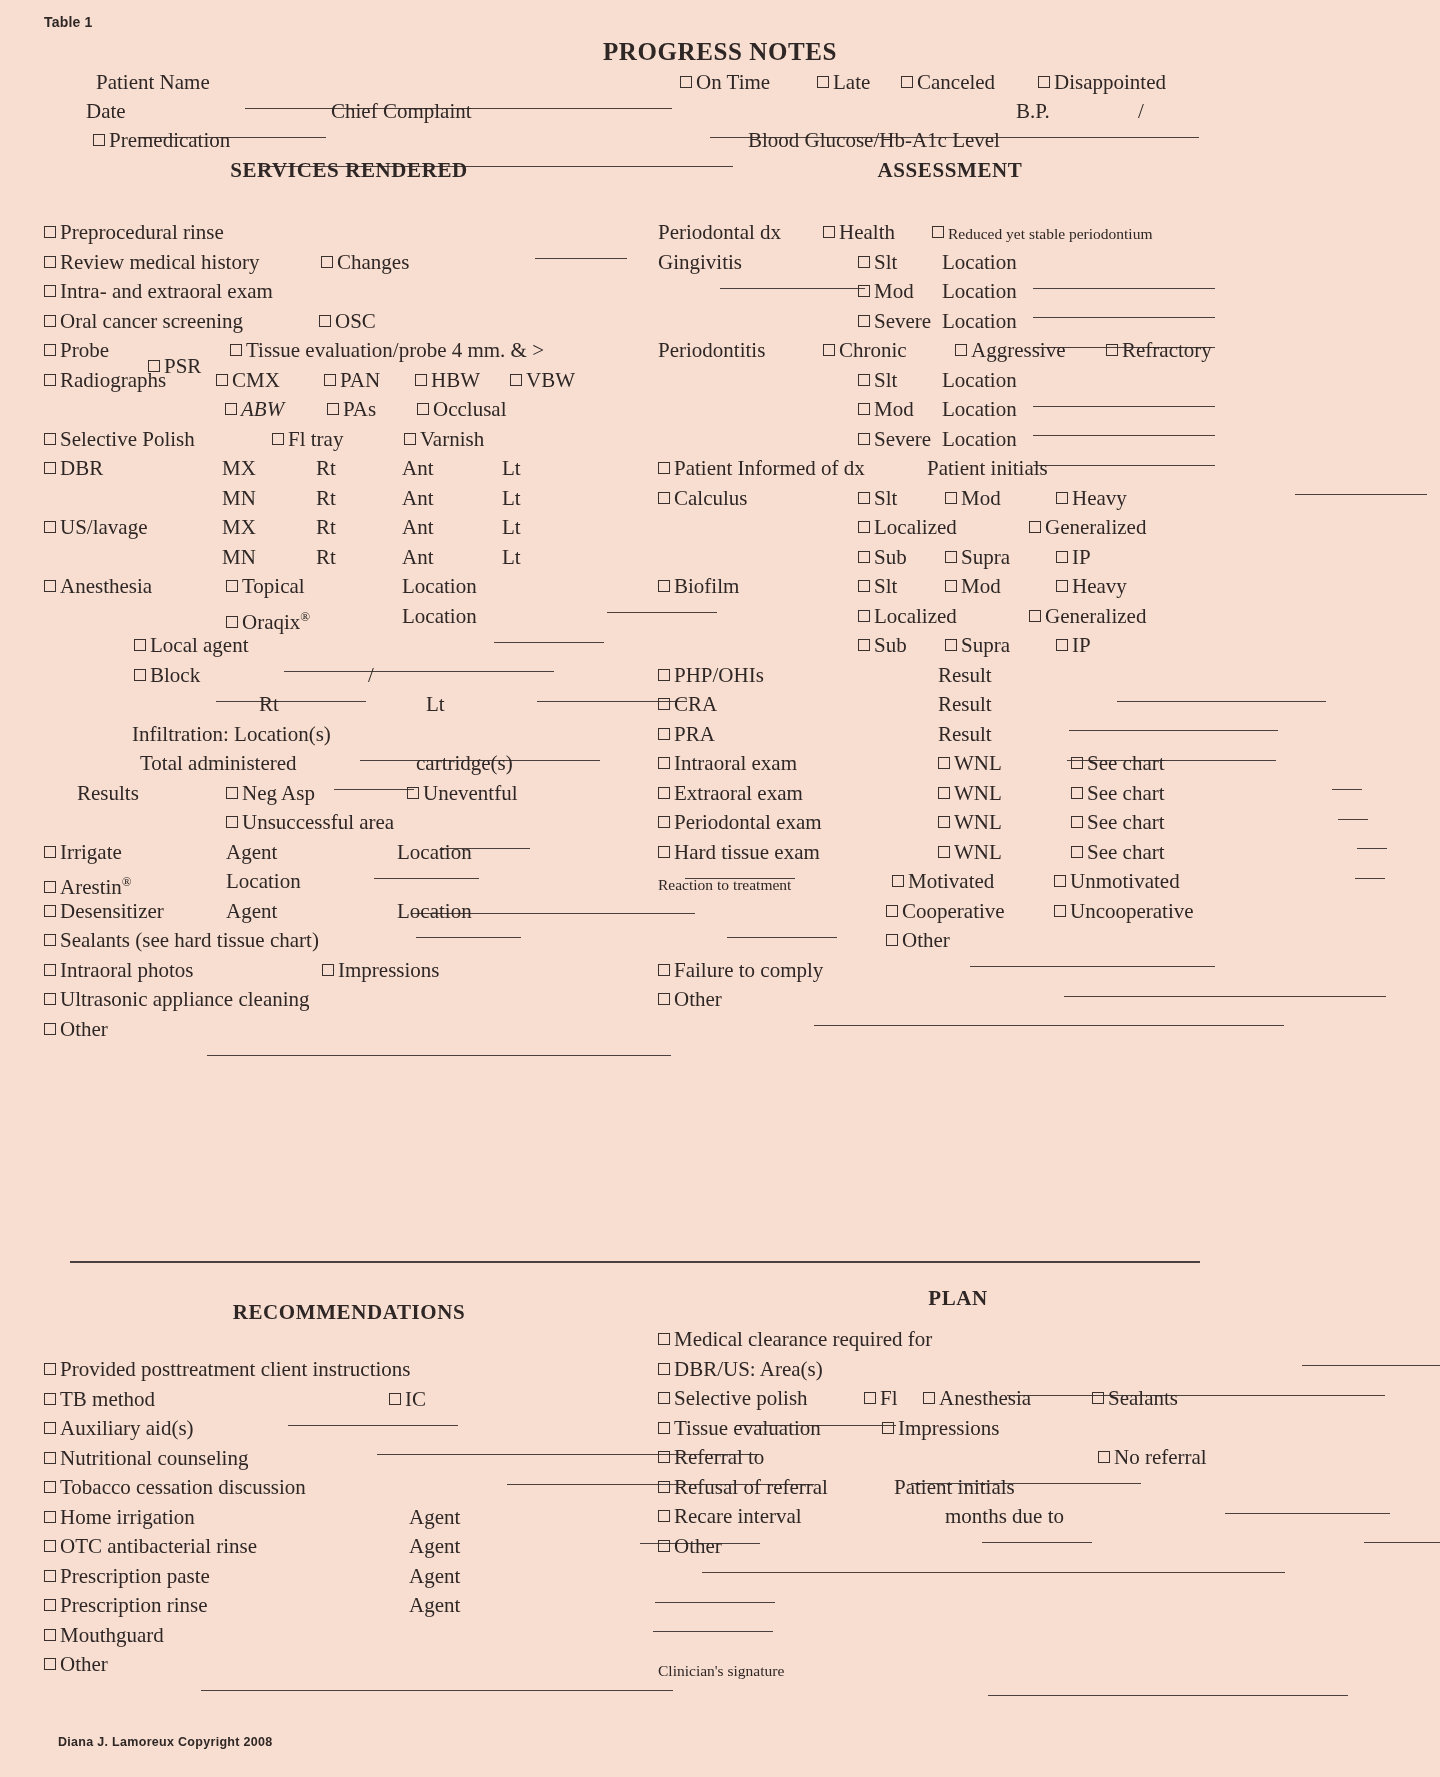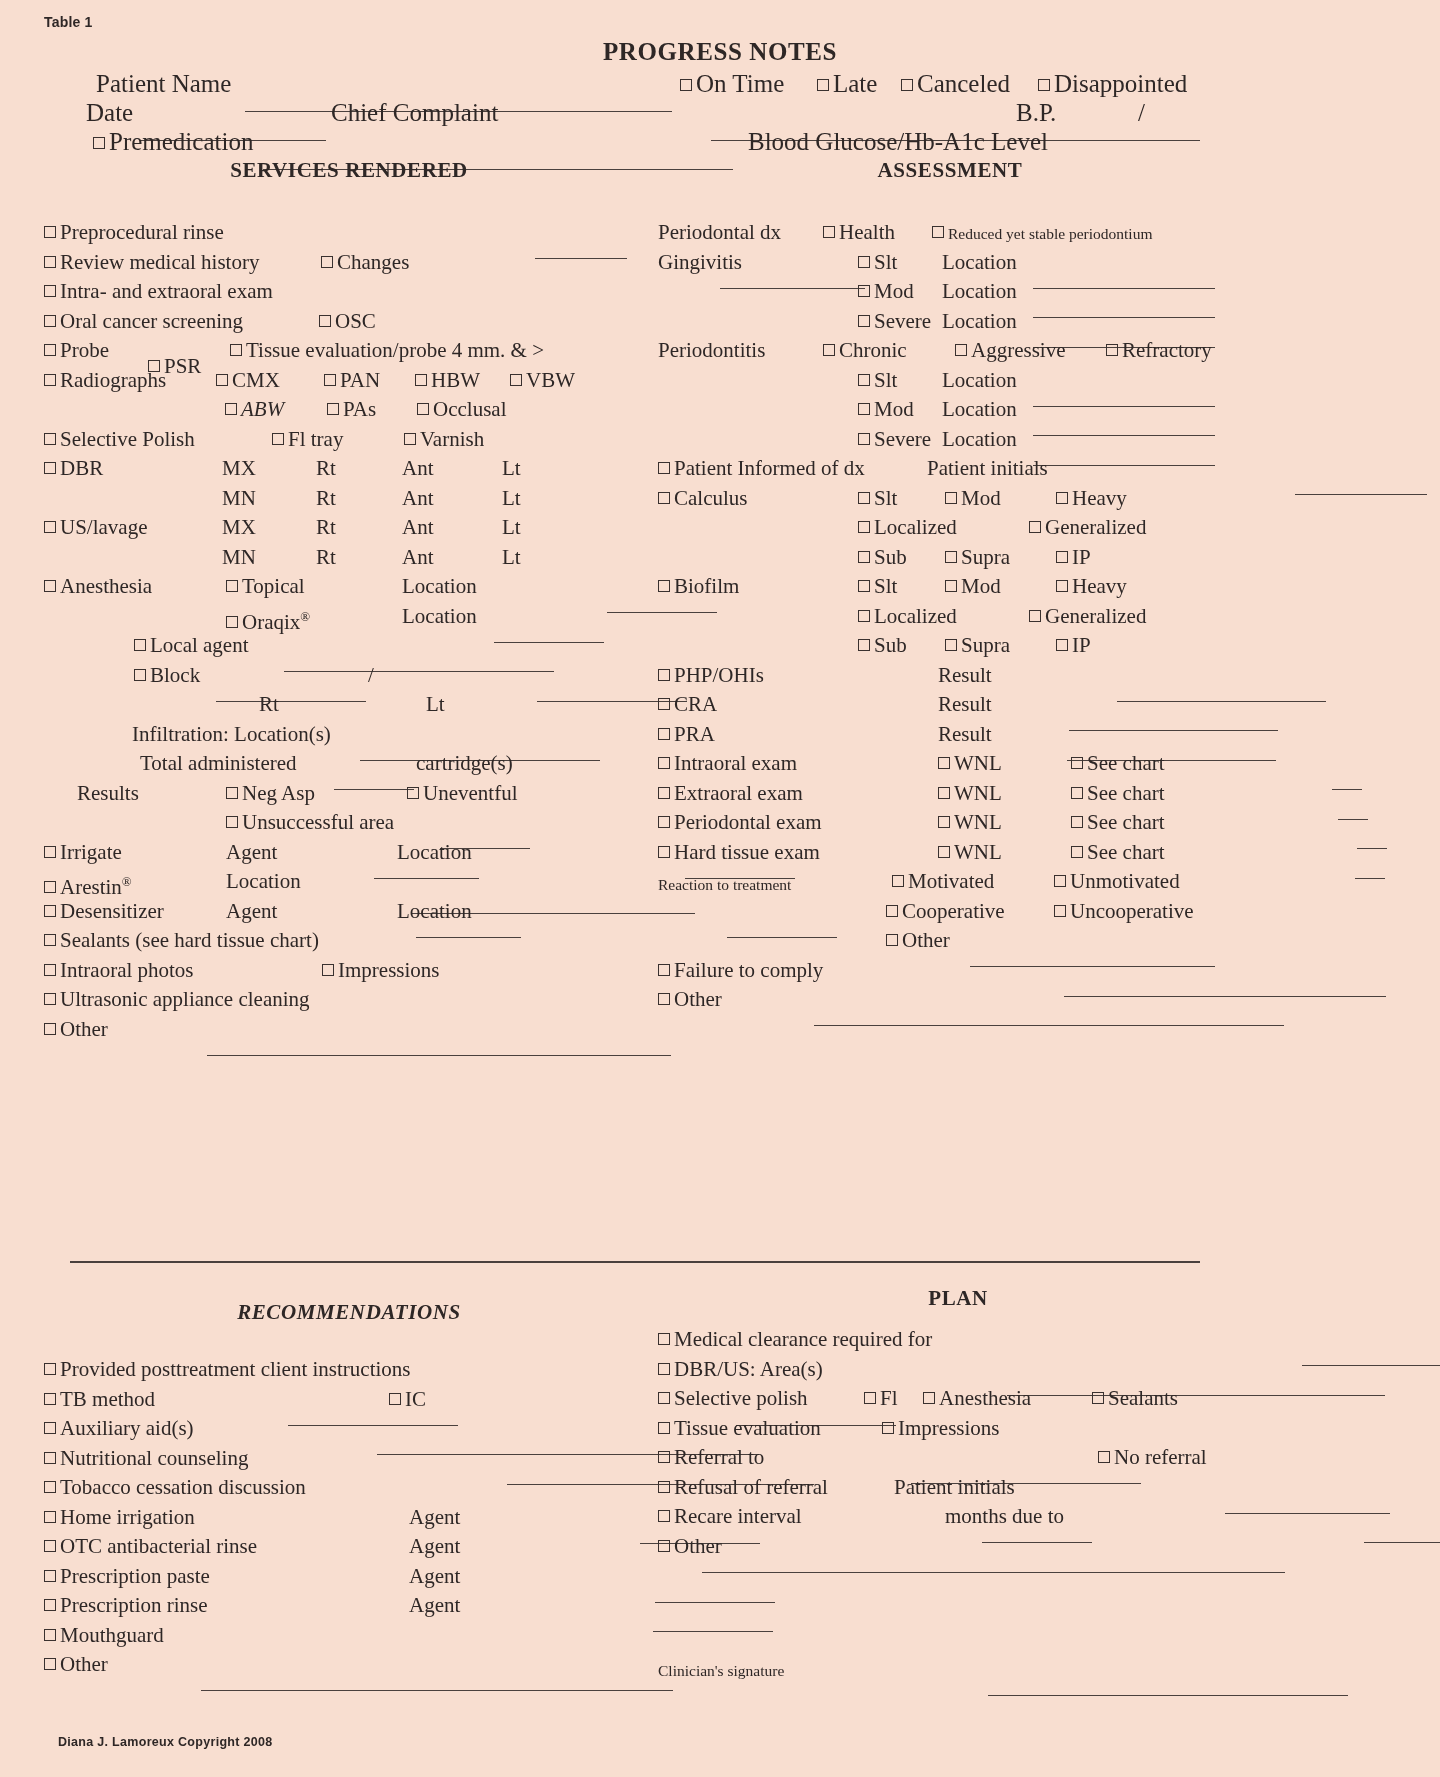--- a/index.html
+++ b/index.html
@@ -13,21 +13,21 @@
   .page{position:relative;width:1440px;height:1777px;padding:0;box-sizing:border-box;}
   .tablelabel{
     position:absolute;left:44px;top:14px;
     font-family:"Liberation Sans",sans-serif;
     font-weight:bold;font-size:14px;letter-spacing:.2px;
   }
   .maintitle{
     position:absolute;left:0;right:0;top:38px;
     text-align:center;font-weight:bold;font-size:25px;letter-spacing:.6px;
   }
-  .hdr{position:absolute;left:0;right:0;top:70px;font-size:25px;}
+  .hdr{position:absolute;left:0;right:0;top:70px;font-size:21px;}
   .hdrline{position:relative;height:29px;white-space:nowrap;}
   .hdrline > span{display:inline-block;vertical-align:baseline;}
   .abs{position:absolute;}
   .secheads{position:absolute;left:0;right:0;top:158px;height:30px;}
   .sechead{
     position:absolute;font-weight:bold;font-size:21px;letter-spacing:.6px;
     text-align:center;
   }
   .col{position:absolute;font-size:21px;line-height:29.5px;white-space:nowrap;}
   .row{position:relative;height:29.5px;white-space:nowrap;}
@@ -430,21 +430,21 @@
     </div>
 
     <div class="row">
       <span class="cb"></span><span>Other</span>
       <span class="abs ln" style="left:87px;top:20px;width:470px;"></span>
     </div>
   </div>
 
   <div class="hr" style="top:1261px;"></div>
 
-  <div class="sechead" style="left:44px;top:1300px;width:610px;font-style:italic;">RECOMMENDATIONS</div>
+  <div class="sechead" style="left:44px;top:1300px;width:610px;">RECOMMENDATIONS</div>
   <div class="sechead" style="left:658px;top:1286px;width:600px;">PLAN</div>
 
   <div class="col" style="left:44px;top:1355px;width:610px;">
 
     <div class="row">
       <span class="cb"></span><span>Provided posttreatment client instructions</span>
     </div>
 
     <div class="row">
       <span class="cb"></span><span>TB method</span>

